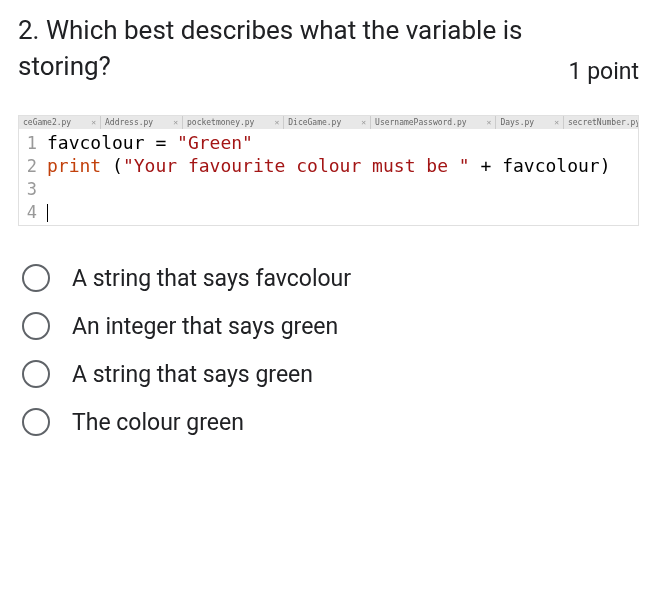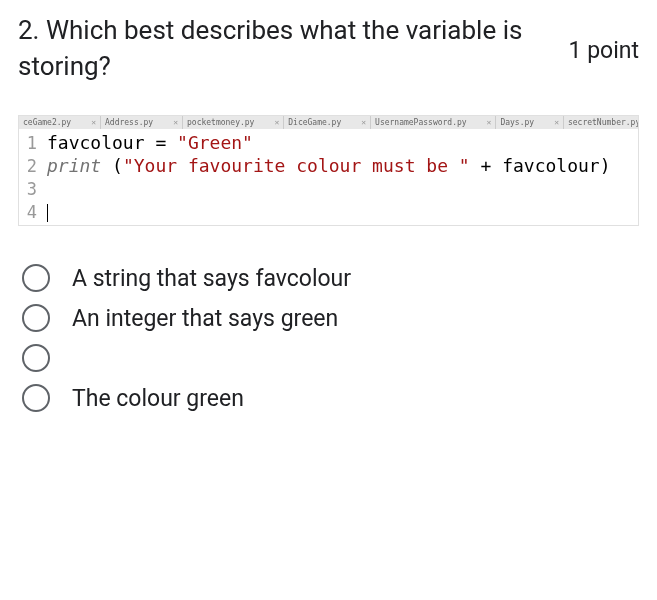--- a/index.html
+++ b/index.html
@@ -10,21 +10,21 @@
     body {
       font-family: 'Roboto', 'Arial', sans-serif;
       background: #fff;
       width: 657px;
       height: 600px;
       padding: 12px 18px;
     }
     .question-header {
       display: flex;
       justify-content: space-between;
-      align-items: center;
+      align-items: flex-end;
       margin-bottom: 30px;
     }
     .question-text {
       font-size: 26px;
       color: #202124;
       line-height: 1.4;
       flex: 1;
       padding-right: 20px;
     }
     .points {
@@ -75,26 +75,26 @@
       padding-right: 10px;
       font-size: 17px;
       user-select: none;
     }
     .code-content {
       flex: 1;
     }
     .kw-var { color: #000; }
     .kw-op { color: #000; }
     .kw-string { color: #a31515; }
-    .kw-func { color: #737373; font-style: italic; }
+    .kw-func { color: #c2410c; }
     .kw-paren { color: #000; }
     .options {
       display: flex;
       flex-direction: column;
-      gap: 12px;
+      gap: 20px;
       padding-left: 4px;
       padding-top: 10px;
     }
     .option {
       display: flex;
       align-items: center;
       gap: 22px;
       cursor: pointer;
     }
     .radio {
@@ -187,18 +187,19 @@
   <div class="option">
     <div class="radio"></div>
     <div class="option-label">A string that says favcolour</div>
   </div>
   <div class="option">
     <div class="radio"></div>
     <div class="option-label">An integer that says green</div>
   </div>
   <div class="option">
     <div class="radio"></div>
+    <div class="option-label">A string that says green</div>
   </div>
   <div class="option">
     <div class="radio"></div>
     <div class="option-label">The colour green</div>
   </div>
 </div>
 
 </body></html>

